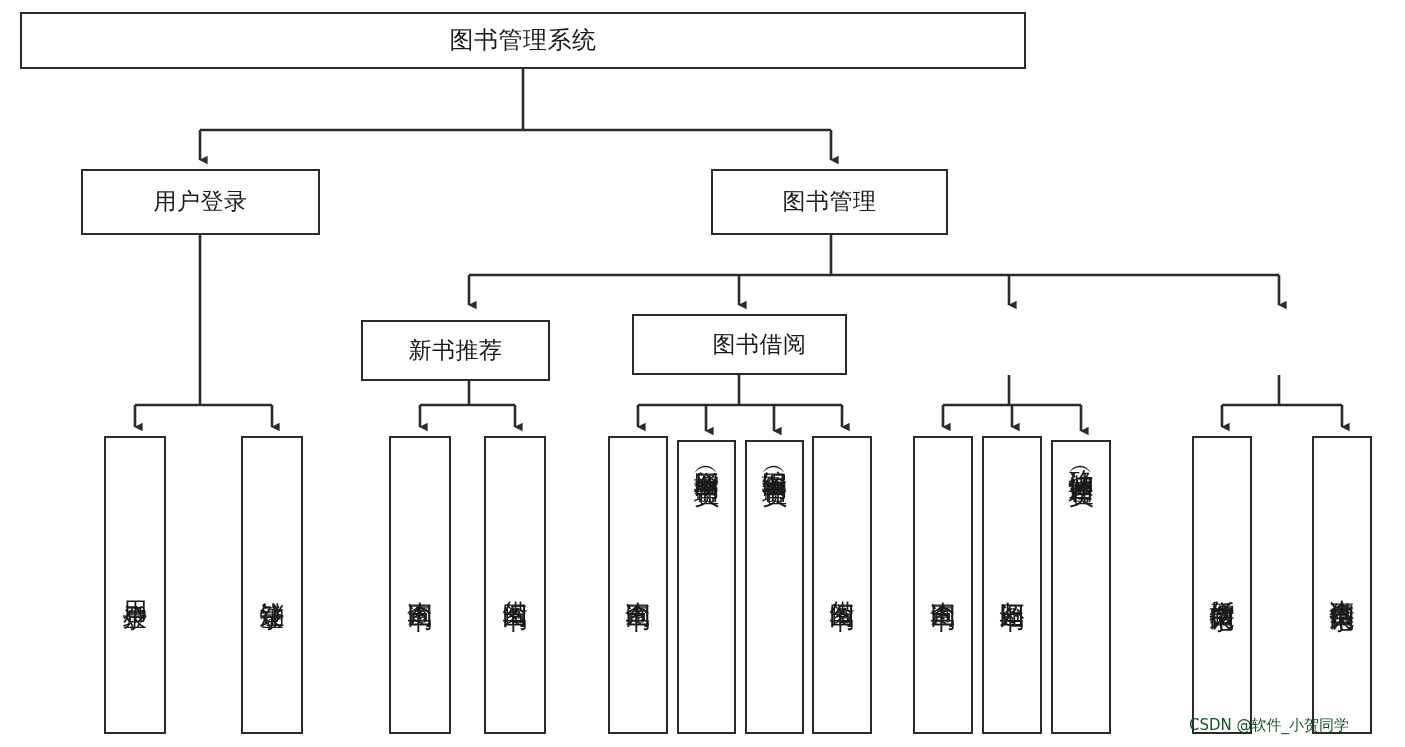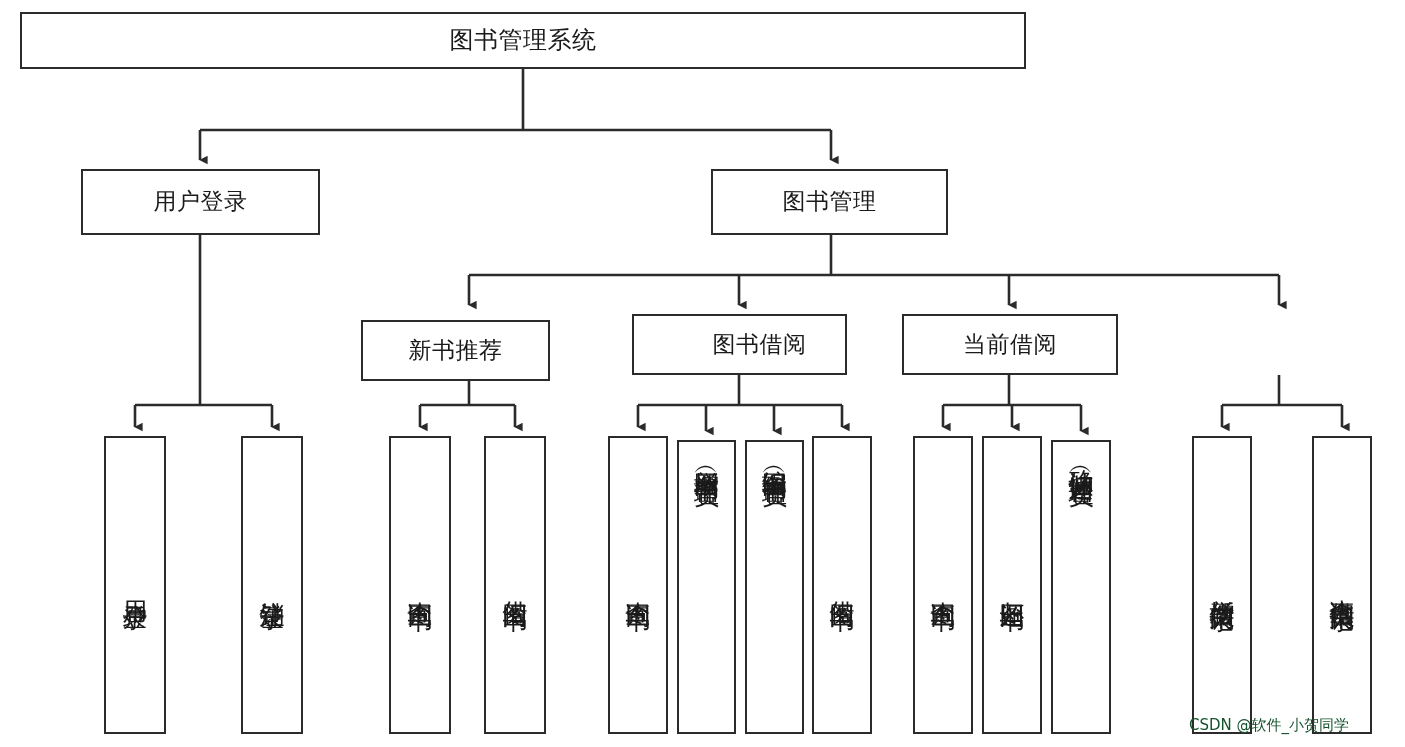--- a/index.html
+++ b/index.html
@@ -140,23 +140,20 @@
   <div class="node horizontal" style="left:711px; top:169px; width:237px; height:66px;">
     <span class="node-label">图书管理</span>
   </div>
 
   <div class="node horizontal" style="left:361px; top:314px; width:189px; height:61px;margin-top:6px;">
     <span class="node-label">新书推荐</span>
   </div>
   <div class="node horizontal" style="left:632px; top:314px; width:215px; height:61px;padding-left:40px;">
     <span class="node-label">图书借阅</span>
   </div>
-  <div class="node horizontal" style="left:902px; top:314px; width:216px; height:61px;">
-    <span class="node-label">当前借阅</span>
-  </div>
 
   <div class="node vertical centered" style="left:104px; top:436px; width:62px; height:298px;">
     <span class="node-label">用户登录</span>
   </div>
   <div class="node vertical centered" style="left:241px; top:436px; width:62px; height:298px;">
     <span class="node-label">注销登录</span>
   </div>
 
   <div class="node vertical centered" style="left:389px; top:436px; width:62px; height:298px;">
     <span class="node-label">查询图书</span>

